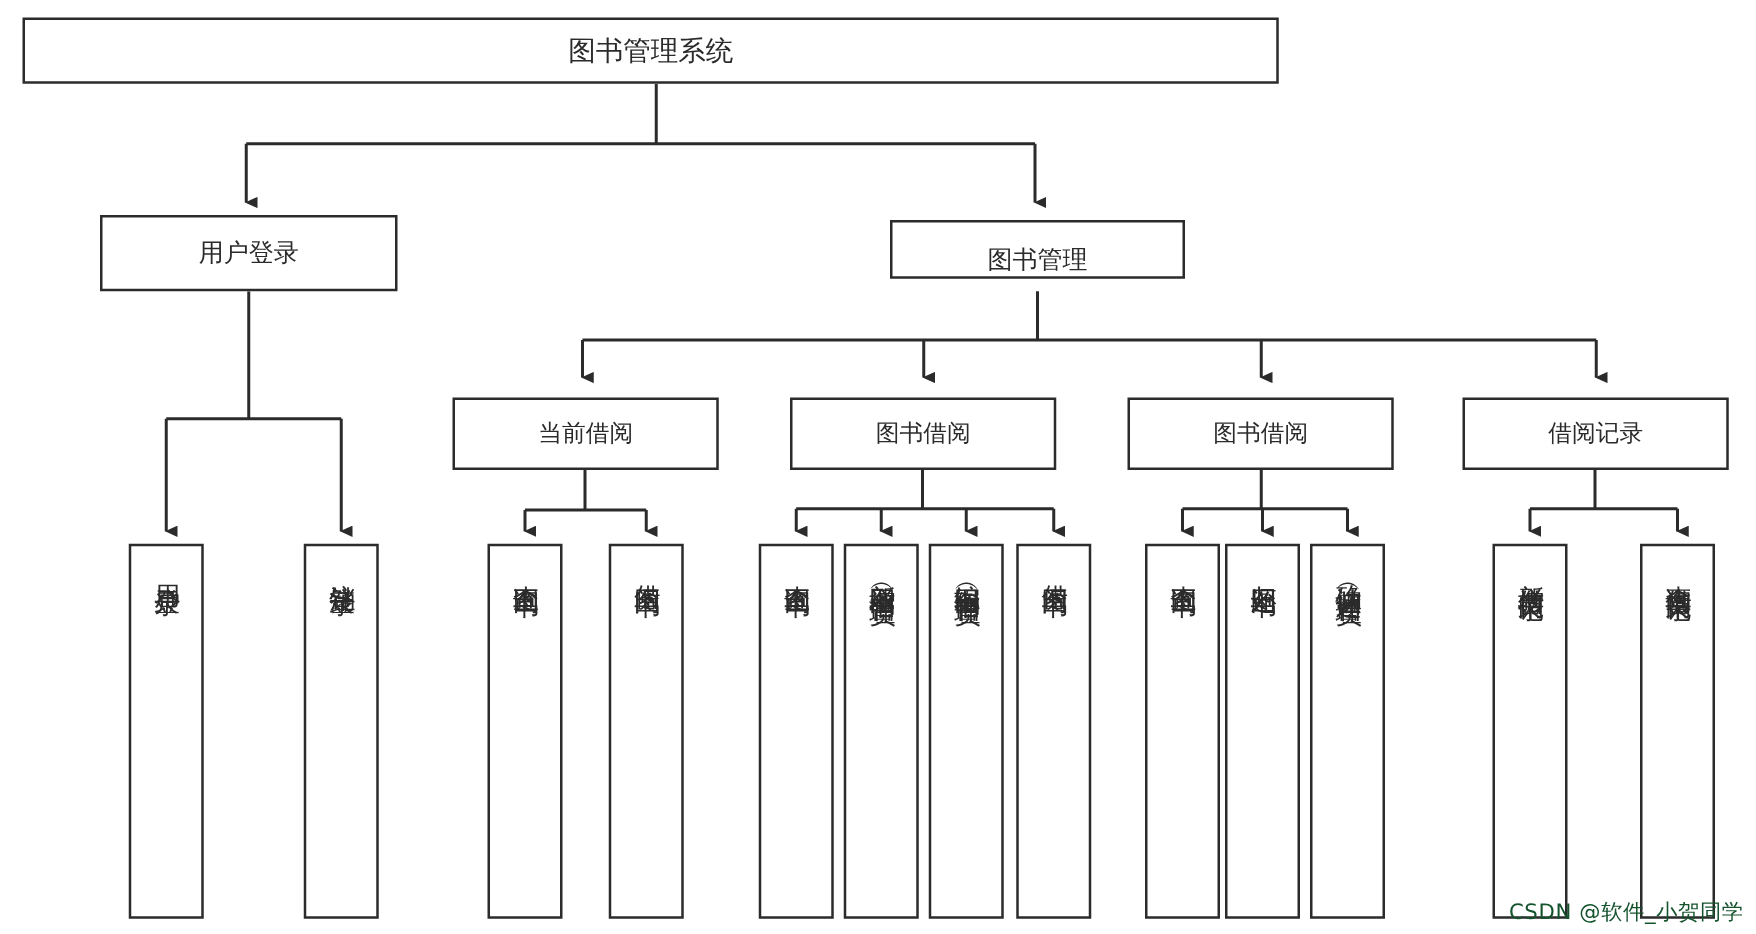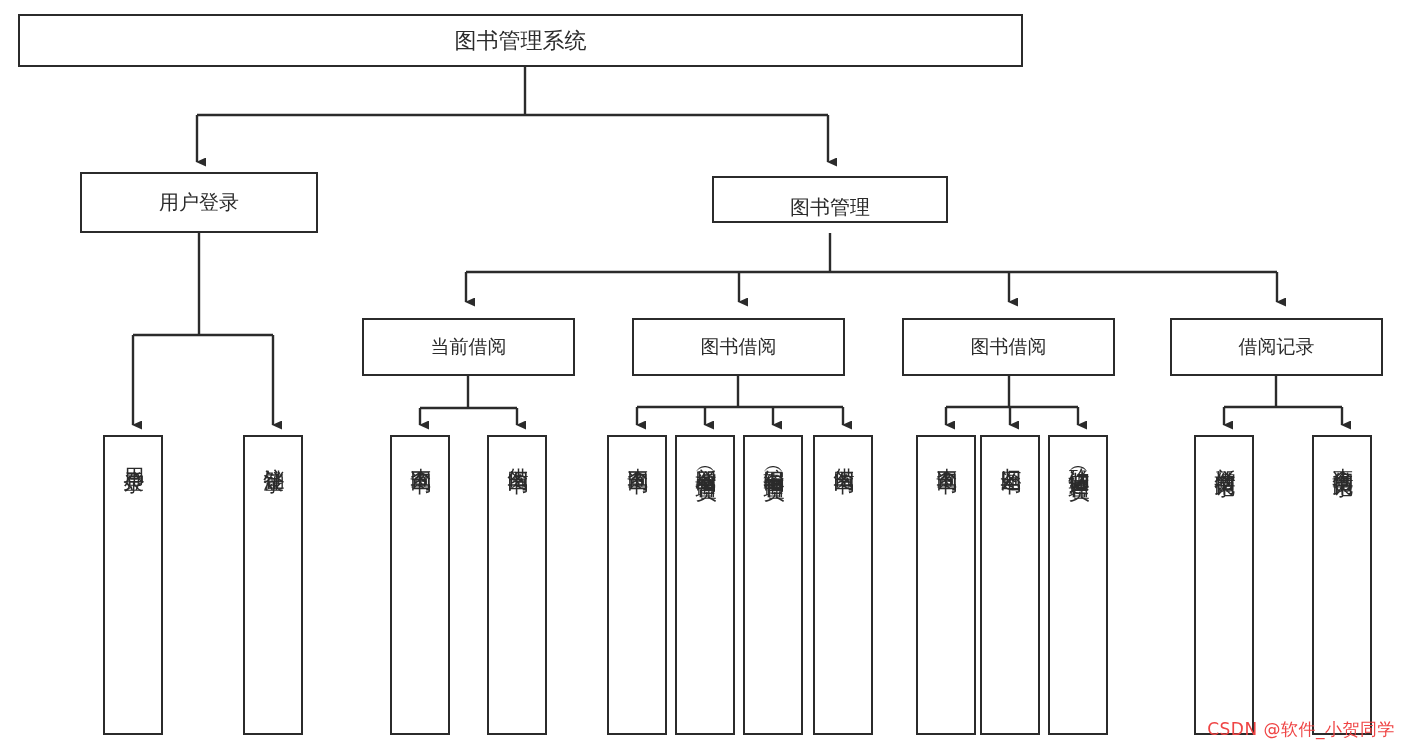--- a/index.html
+++ b/index.html
@@ -16,21 +16,21 @@
   .node.lvl2{font-size:19px;}
 
   .leaf{position:absolute;box-sizing:border-box;background:#ffffff;
         border:2px solid #2b2b2b;display:flex;align-items:flex-start;
         justify-content:center;color:#2b2b2b;padding-top:14px;}
   .leaf .vtext{writing-mode:vertical-rl;text-orientation:upright;
         font-size:21px;line-height:1.14;letter-spacing:2px;
         white-space:nowrap;}
 
   .watermark{position:absolute;right:10px;bottom:6px;font-size:17px;
-        color:#ef4444;letter-spacing:.5px;white-space:nowrap;}
+        color:#14532d;letter-spacing:.5px;white-space:nowrap;}
 </style>
 </head>
 <body>
 
 <div id="stage">
 
   <svg id="wires" viewBox="0 0 1405 747">
     <defs>
       <marker id="arw" markerWidth="9" markerHeight="10" refX="4.5" refY="9" orient="auto" markerUnits="userSpaceOnUse">
         <path d="M0,0 L9,0 L4.5,10 Z" fill="#2b2b2b"></path>

